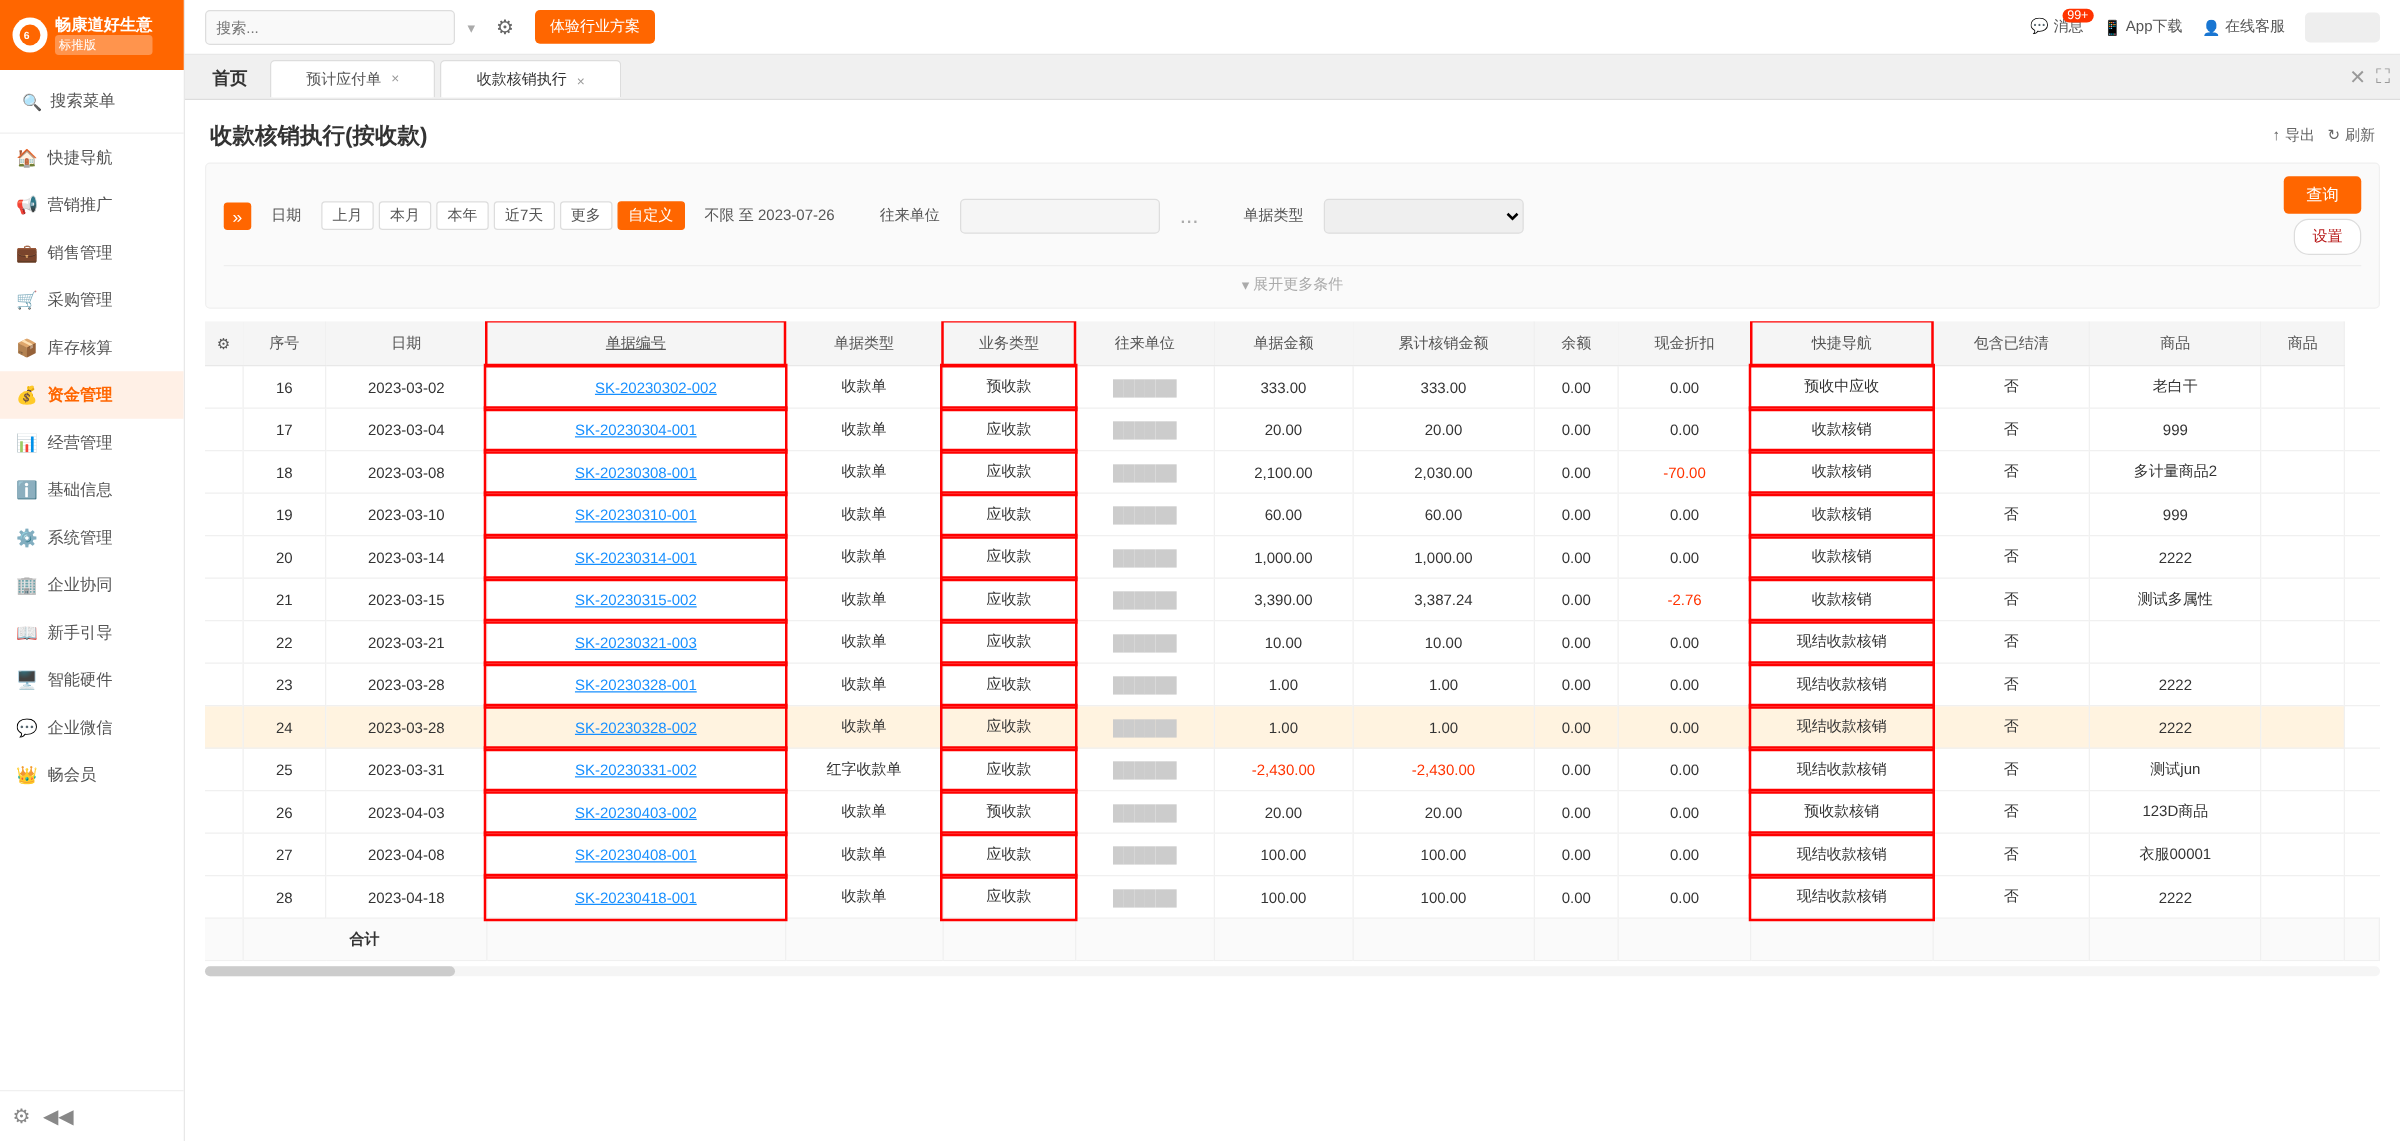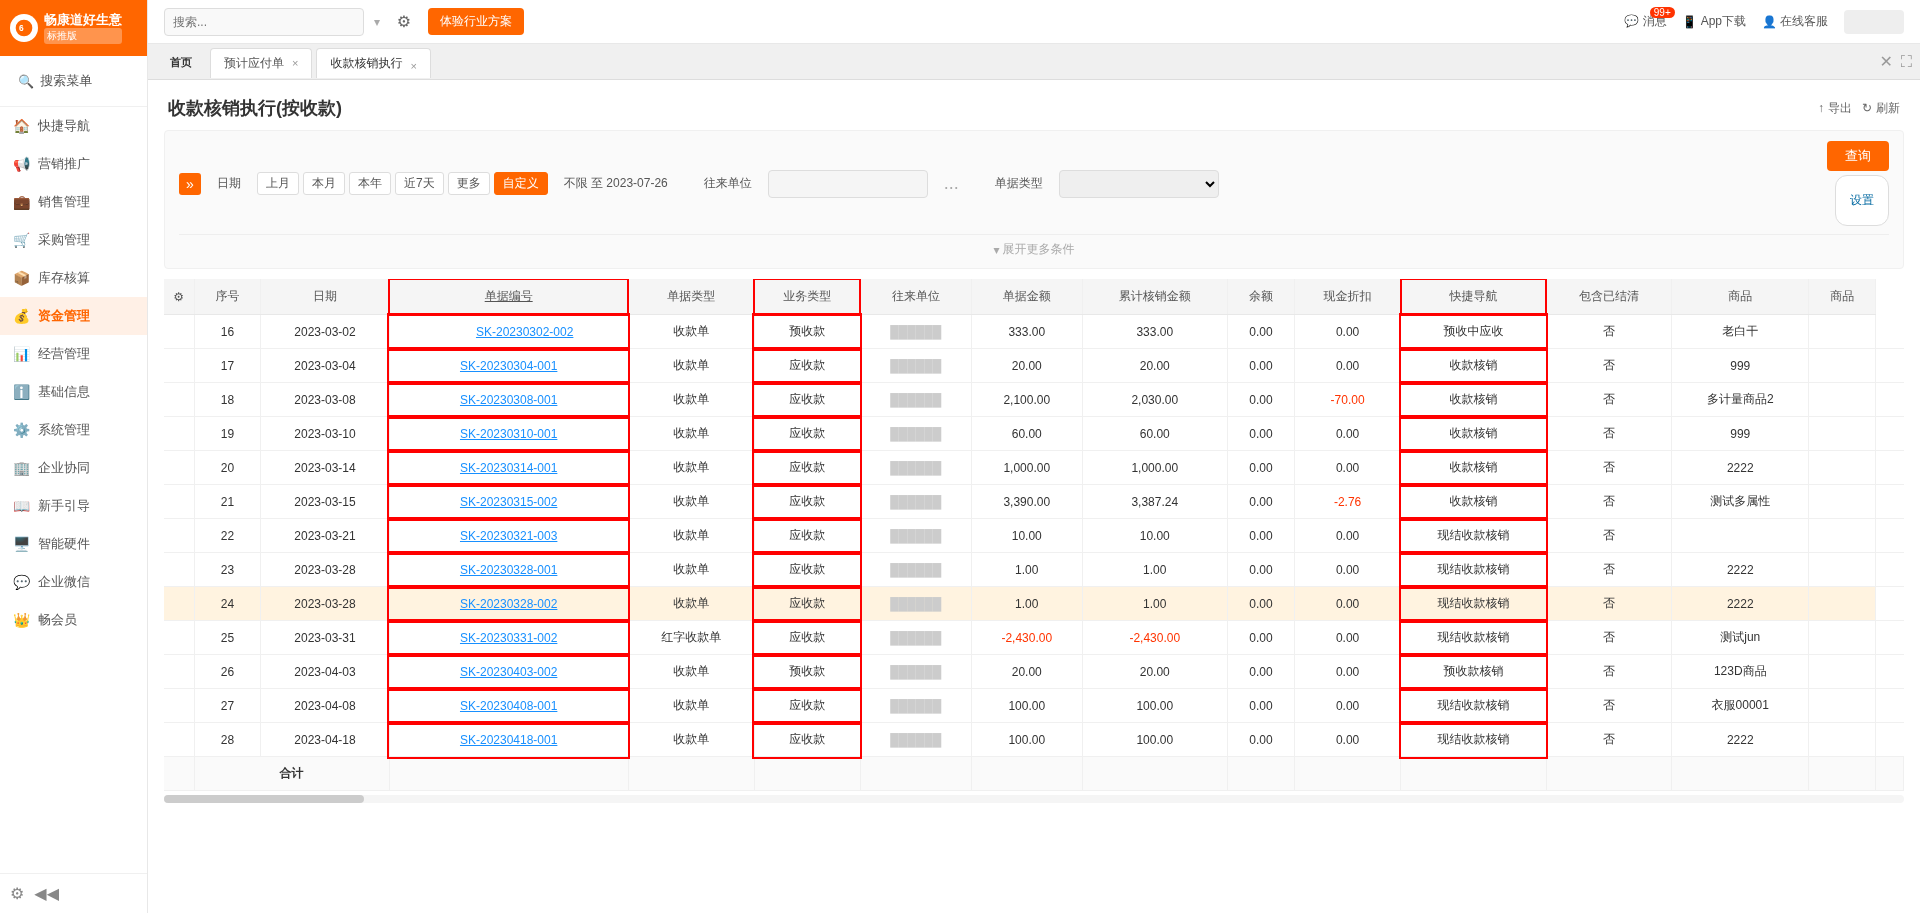--- a/index.html
+++ b/index.html
@@ -29,23 +29,23 @@
     .topbar-gear { width: 28px; height: 28px; display: flex; align-items: center; justify-content: center; cursor: pointer; color: #666; font-size: 16px; }
     .topbar-btn { background: #ff6600; color: #fff; border: none; border-radius: 4px; padding: 5px 12px; cursor: pointer; font-size: 12px; }
     .topbar-spacer { flex: 1; }
     .topbar-right { display: flex; align-items: center; gap: 16px; color: #555; font-size: 12px; }
     .topbar-msg { position: relative; cursor: pointer; }
     .topbar-badge { background: #ff3300; color: #fff; border-radius: 8px; padding: 0 4px; font-size: 10px; position: absolute; top: -6px; right: -8px; }
     .topbar-user { width: 60px; height: 28px; background: #eee; border-radius: 4px; }
 
     
     .tabbar { height: 36px; background: #f0f0f0; display: flex; align-items: center; padding: 0 8px; border-bottom: 1px solid #ddd; }
-    .tab { display: flex; align-items: center; gap: 4px; padding: 6px 13px; background: #fff; border: 1px solid #ddd; border-bottom: none; border-radius: 4px 4px 0 0; cursor: pointer; color: #555; font-size: 12px; margin-right: 4px; position: relative; top: 1px; }
+    .tab { display: flex; align-items: center; gap: 4px; padding: 6px 28px; background: #fff; border: 1px solid #ddd; border-bottom: none; border-radius: 4px 4px 0 0; cursor: pointer; color: #555; font-size: 12px; margin-right: 4px; position: relative; top: 1px; }
     .tab.active { background: #fff; color: #333; border-bottom-color: #fff; z-index: 1; align-items: flex-end; }
-    .tab-home { background: transparent; border: none; color: #333; font-weight: bold; font-size: 11px; padding: 6px 14px; }
+    .tab-home { background: transparent; border: none; color: #333; font-weight: bold; font-size: 14px; padding: 6px 14px; }
     .tab-close { color: #999; margin-left: 4px; cursor: pointer; font-size: 11px; }
     .tabbar-spacer { flex: 1; }
     .tabbar-actions { display: flex; gap: 8px; align-items: center; color: #999; font-size: 16px; cursor: pointer; }
 
     
     .page { flex: 1; overflow-y: auto; background: #fff; padding: 0; }
     .page-header { padding: 16px 20px 10px; display: flex; align-items: center; justify-content: space-between; }
     .page-title { font-size: 18px; font-weight: bold; color: #333; }
     .page-actions { display: flex; gap: 10px; }
     .page-action-btn { display: flex; align-items: center; gap: 4px; color: #666; cursor: pointer; font-size: 12px; }
@@ -56,21 +56,21 @@
     .filter-expand-btn { width: 22px; height: 22px; background: #ff6600; color: #fff; border: none; border-radius: 3px; cursor: pointer; font-size: 14px; display: flex; align-items: center; justify-content: center; }
     .filter-label { color: #555; font-size: 12px; white-space: nowrap; }
     .filter-date-btns { display: flex; gap: 4px; }
     .filter-date-btn { padding: 2px 8px; border: 1px solid #ddd; border-radius: 3px; background: #fff; cursor: pointer; font-size: 12px; color: #555; }
     .filter-date-btn.custom { background: #ff6600; color: #fff; border-color: #ff6600; }
     .filter-date-range { color: #555; font-size: 12px; }
     .filter-input { height: 28px; border: 1px solid #ddd; border-radius: 4px; padding: 0 8px; font-size: 12px; width: 160px; }
     .filter-select { height: 28px; border: 1px solid #ddd; border-radius: 4px; padding: 0 8px; font-size: 12px; width: 160px; }
     .filter-dots { color: #aaa; font-size: 18px; cursor: pointer; }
     .filter-query-btn { background: #ff6600; color: #fff; border: none; border-radius: 4px; padding: 6px 18px; cursor: pointer; font-size: 13px; }
-    .filter-setting-btn { background: #fff; color: #0369a1; border: 1px solid #ddd; border-radius: 12px; padding: 16px 14px; cursor: pointer; font-size: 12px; }
+    .filter-setting-btn { background: #fff; color: #b91c1c; border: 1px solid #ddd; border-radius: 12px; padding: 5px 14px; cursor: pointer; font-size: 12px; }
     .filter-expand-row { display: flex; align-items: center; justify-content: center; margin-top: 8px; border-top: 1px solid #eee; padding-top: 6px; }
     .filter-expand-link { color: #aaa; font-size: 12px; cursor: pointer; display: flex; align-items: center; gap: 3px; }
 
     
     .table-container { margin: 0 16px; overflow-x: auto; }
     table { width: 100%; border-collapse: collapse; font-size: 12px; }
     thead tr { background: #f5f5f5; }
     thead th { padding: 9px 8px; text-align: center; color: #555; font-weight: normal; border-bottom: 1px solid #e8e8e8; border-right: 1px solid #f0f0f0; white-space: nowrap; position: relative; }
     tbody tr { border-bottom: 1px solid #f0f0f0; }
     tbody tr.highlighted { background: #fff3e0; }

